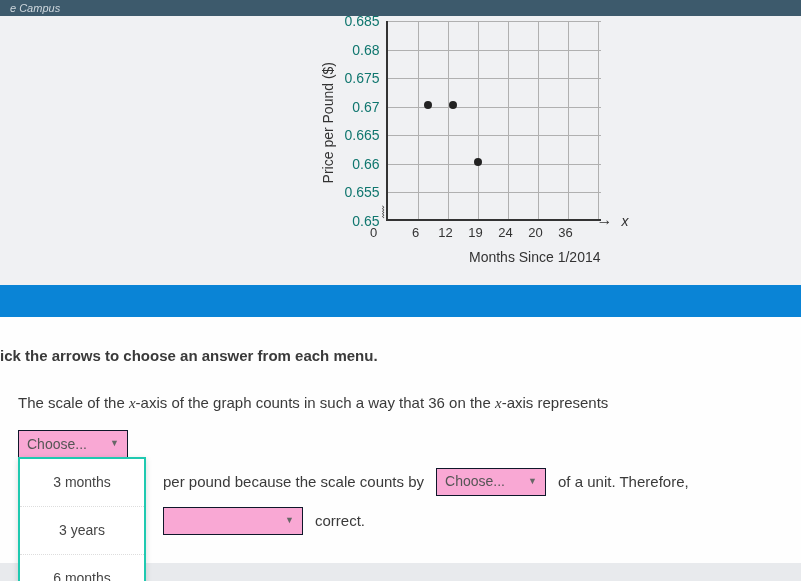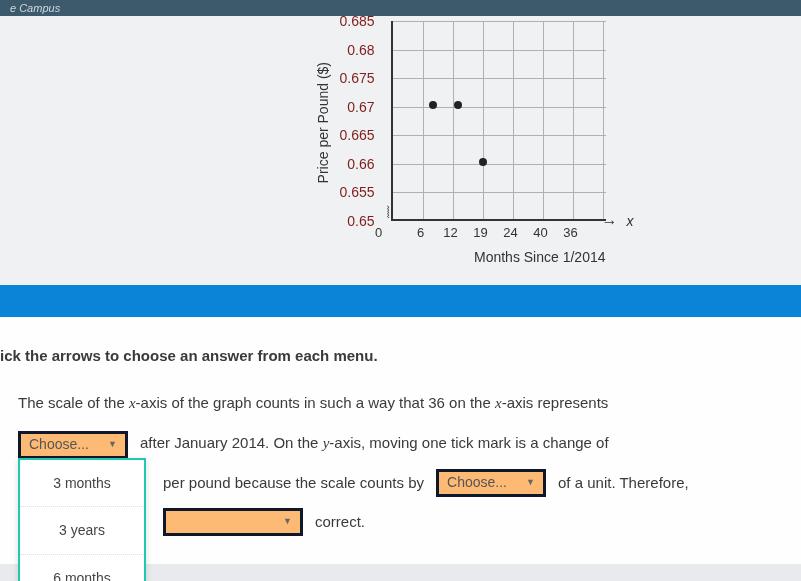--- a/index.html
+++ b/index.html
@@ -40,22 +40,22 @@
       margin-right: 8px;
       margin-bottom: 40px;
     }
     .y-ticks {
       display: flex;
       flex-direction: column;
       justify-content: space-between;
       align-items: flex-end;
       height: 200px;
       font-size: 14px;
-      color: #7f1d1d;
-      padding-right: 16px;
+      color: #0f766e;
+      padding-right: 6px;
     }
     .y-ticks span { line-height: 1; height: 0; display: flex; align-items: center; }
     .plot-wrapper { display: flex; flex-direction: column; }
     .plot {
       position: relative;
       width: 215px;
       height: 200px;
       border-left: 2px solid #333;
       border-bottom: 2px solid #333;
       background: #f0f1f3;
@@ -144,22 +144,22 @@
     .instruction {
       margin-bottom: 14px;
       font-size: 15px;
       font-weight: bold;
     }
     .inline-math { font-style: italic; font-family: 'Times New Roman', serif; }
     .dropdown {
       display: inline-flex;
       align-items: center;
       justify-content: space-between;
-      background: #fdba74;
-      border: 3px solid #0f172a;
+      background: #f9a8d4;
+      border: 1px solid #0f172a;
       padding: 4px 8px;
       min-width: 110px;
       height: 28px;
       font-size: 14px;
       color: #555;
       cursor: pointer;
       vertical-align: middle;
     }
     .dropdown.xsmall { min-width: 140px; }
     .caret {
@@ -235,21 +235,21 @@
         <div class="axis-break">⦚</div>
         <div class="x-arrow">→</div>
         <div class="x-var">x</div>
       </div>
       <div class="x-ticks">
         <span class="x-zero">0</span>
         <span style="left:30px">6</span>
         <span style="left:60px">12</span>
         <span style="left:90px">19</span>
         <span style="left:120px">24</span>
-        <span style="left:150px">40</span>
+        <span style="left:150px">20</span>
         <span style="left:180px">36</span>
       </div>
       <div class="x-axis-label">Months Since 1/2014</div>
     </div>
   </div>
 </div>
 
 <div class="blue-band"></div>
 
 <div class="question-panel">
@@ -266,21 +266,20 @@
           <span>Choose...</span>
           <span class="caret">▼</span>
         </div>
         <div class="options-popup">
           <div class="option">3 months</div>
           <div class="option">3 years</div>
           <div class="option">6 months</div>
 
         </div>
       </div>
-      <span class="text"><span>after January 2014. On the </span><span class="inline-math">y</span><span>-axis, moving one tick mark is a change of</span></span>
     </div>
 
     <div class="row" style="margin-left:145px">
       <span class="text">per pound because the scale counts by</span>
       <div class="dropdown">
         <span>Choose...</span>
         <span class="caret">▼</span>
       </div>
       <span class="text">of a unit. Therefore,</span>
     </div>

